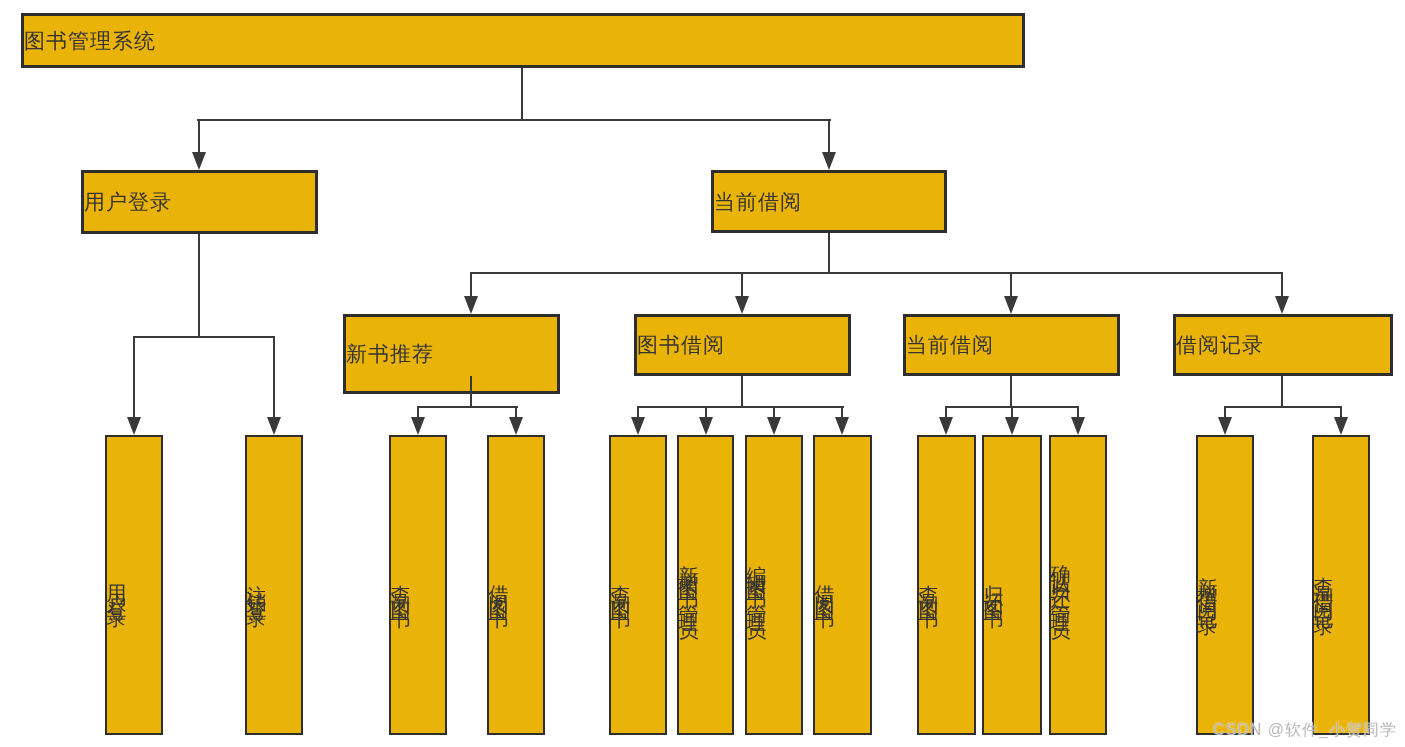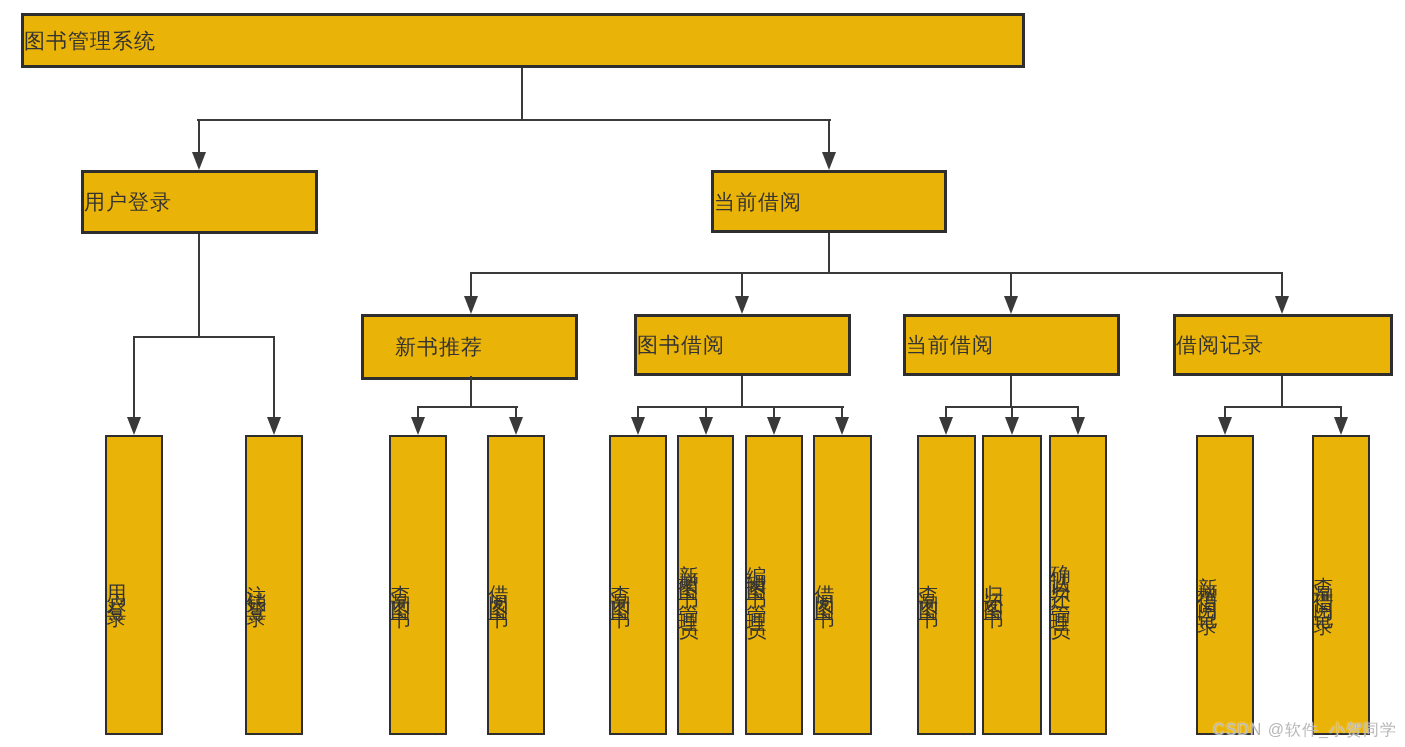--- a/index.html
+++ b/index.html
@@ -61,21 +61,21 @@
   </div>
 
   <div class="node" style="left:81px;top:170px;width:237px;height:64px;">
     <span>用户登录</span>
   </div>
 
   <div class="node" style="left:711px;top:170px;width:236px;height:63px;">
     <span>当前借阅</span>
   </div>
 
-  <div class="node" style="left:361px;top:314px;width:217px;height:66px;padding-left:31px;">
+  <div class="node" style="left:343px;top:314px;width:217px;height:80px;">
     <span>新书推荐</span>
   </div>
 
   <div class="node" style="left:634px;top:314px;width:217px;height:62px;">
     <span>图书借阅</span>
   </div>
 
   <div class="node" style="left:903px;top:314px;width:217px;height:62px;">
     <span>当前借阅</span>
   </div>

